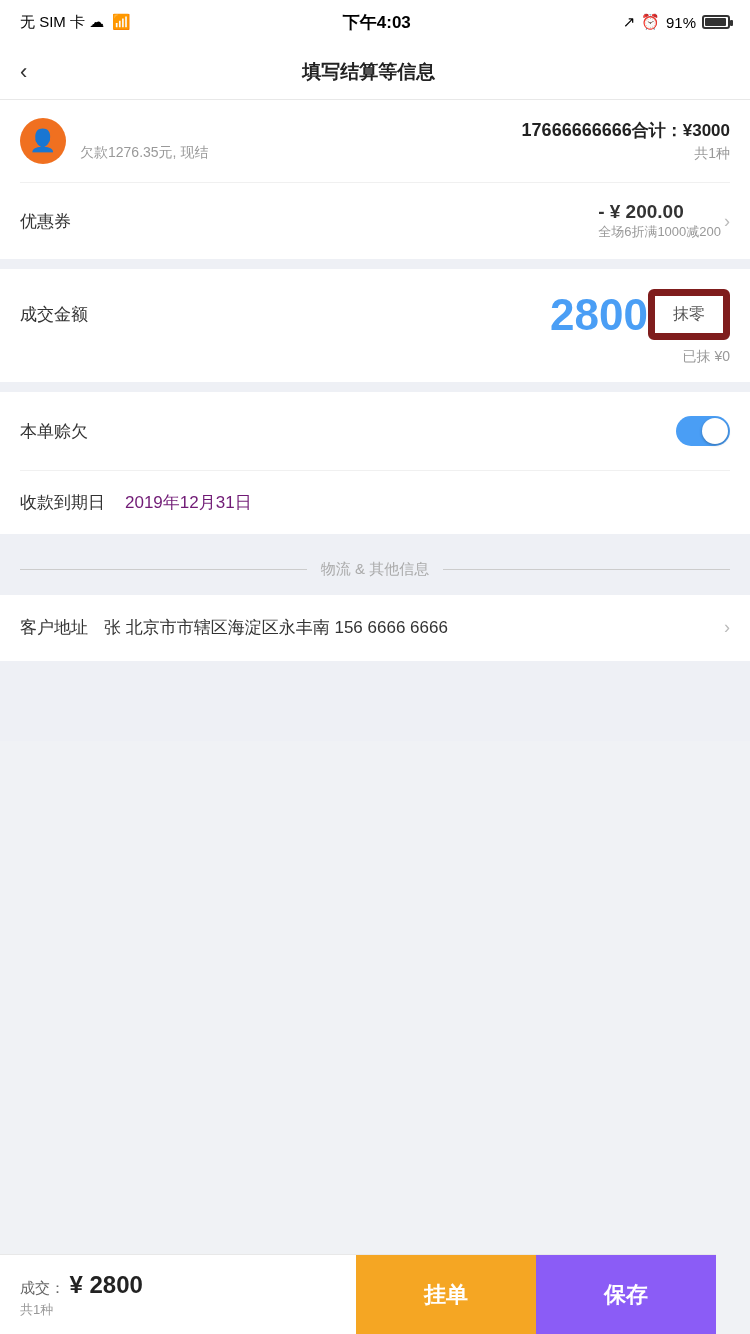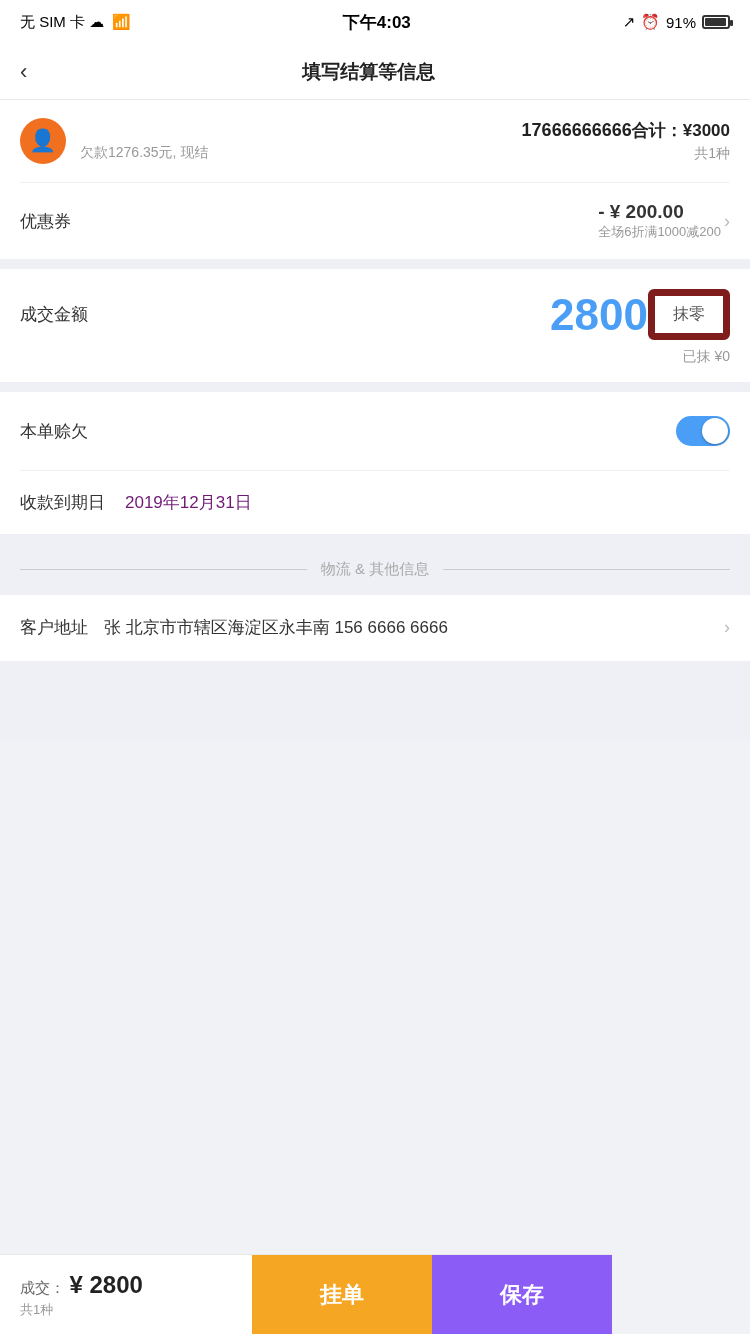--- a/index.html
+++ b/index.html
@@ -213,21 +213,21 @@
     }
     .address-label { font-size: 17px; color: #333; flex-shrink: 0; margin-right: 16px; }
     .address-content { font-size: 17px; color: #333; flex: 1; line-height: 1.5; }
     .address-chevron { color: #bbb; font-size: 18px; flex-shrink: 0; margin-left: 10px; }
 
     
     .bottom-bar-spacer { height: 80px; background: #eef0f5; }
     .bottom-bar {
       position: fixed;
       bottom: 0;
-      width: 612px;
+      width: 716px;
       height: 80px;
       display: flex;
       background: #fff;
       border-top: 1px solid #e8e8e8;
     }
     .bottom-summary {
       display: flex;
       flex-direction: column;
       justify-content: center;
       padding: 0 20px;

